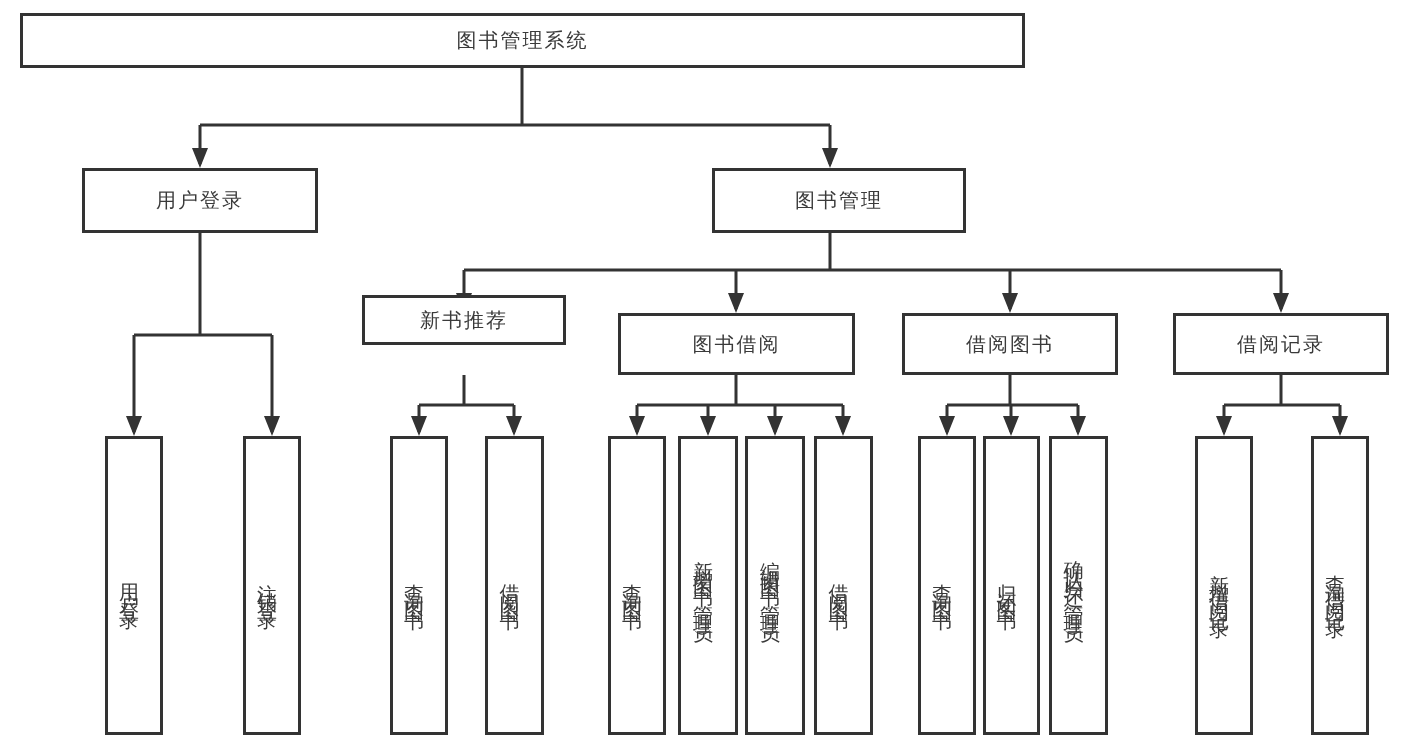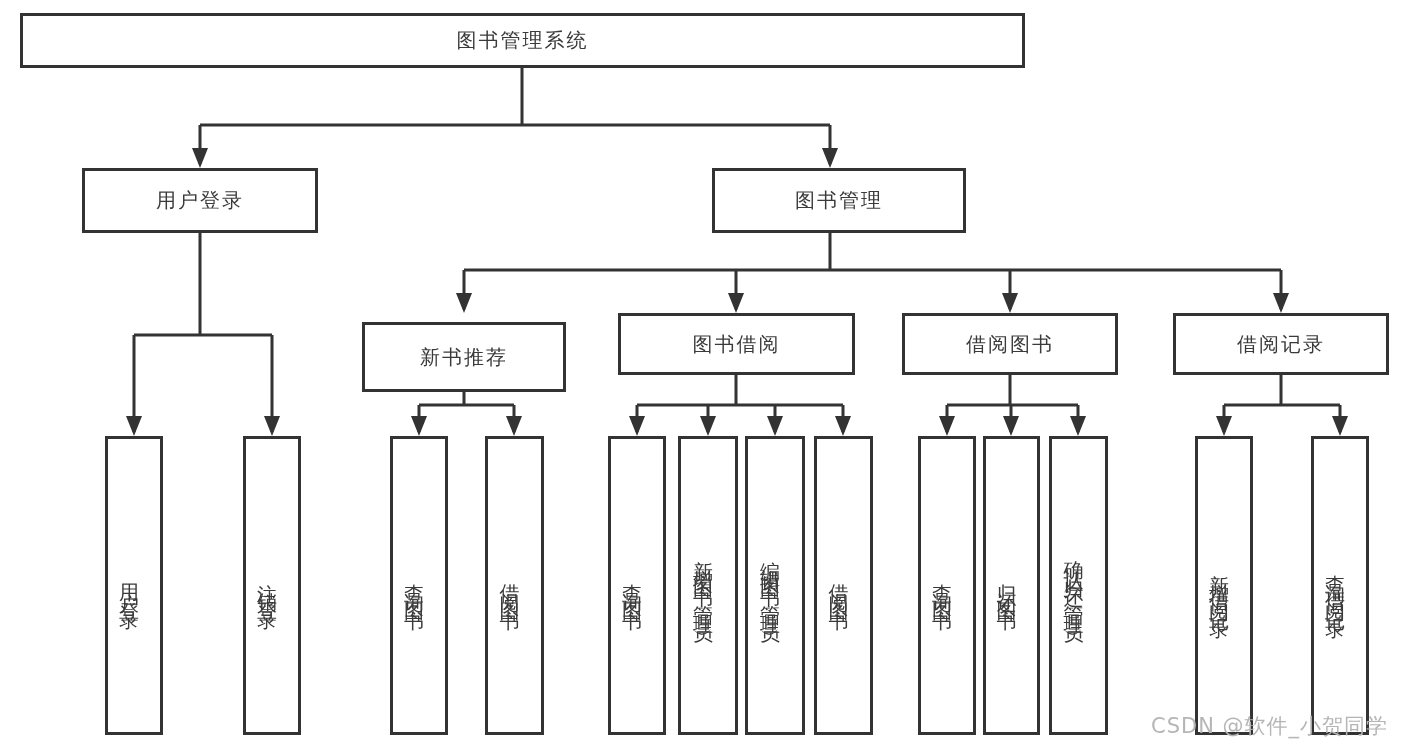--- a/index.html
+++ b/index.html
@@ -84,21 +84,21 @@
     <span class="lbl">图书管理系统</span>
   </div>
 
   <div class="box hbox" style="left:82px;top:168px;width:236px;height:65px;">
     <span class="lbl">用户登录</span>
   </div>
   <div class="box hbox" style="left:712px;top:168px;width:254px;height:65px;">
     <span class="lbl">图书管理</span>
   </div>
 
-  <div class="box hbox" style="left:362px;top:322px;width:204px;height:70px;">
+  <div class="box hbox" style="left:362px;top:295px;width:204px;height:50px;">
     <span class="lbl">新书推荐</span>
   </div>
   <div class="box hbox" style="left:618px;top:313px;width:237px;height:62px;">
     <span class="lbl">图书借阅</span>
   </div>
   <div class="box hbox" style="left:902px;top:313px;width:216px;height:62px;">
     <span class="lbl">借阅图书</span>
   </div>
   <div class="box hbox" style="left:1173px;top:313px;width:216px;height:62px;">
     <span class="lbl">借阅记录</span>
@@ -141,15 +141,14 @@
     <span class="lbl">确认归还（管理员）</span>
   </div>
 
   <div class="box vbox" style="left:1195px;top:436px;width:58px;height:299px;">
     <span class="lbl">新增借阅记录</span>
   </div>
   <div class="box vbox" style="left:1311px;top:436px;width:58px;height:299px;">
     <span class="lbl">查询借阅记录</span>
   </div>
 
-  <div class="watermark">CSDN @软件_小贺同学</div>
 
 </div>
 
 </body></html>

